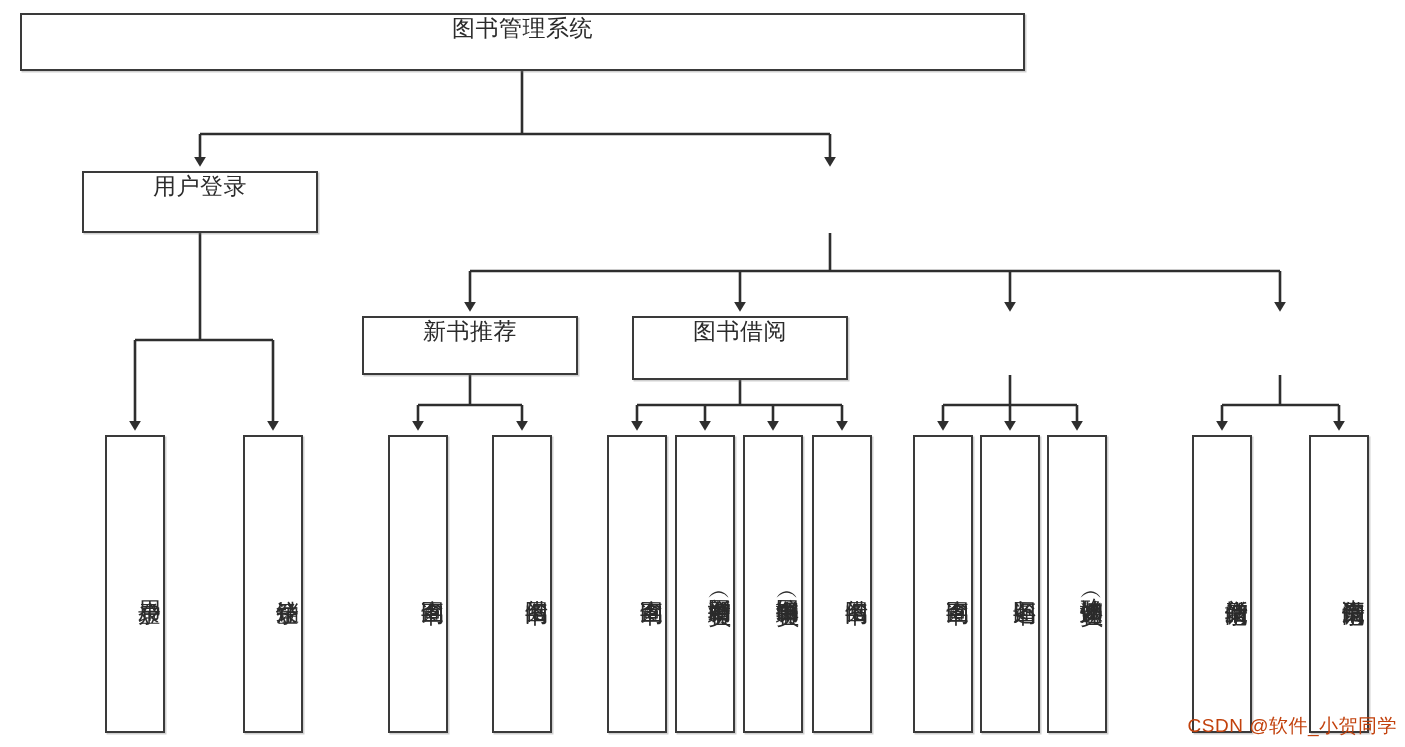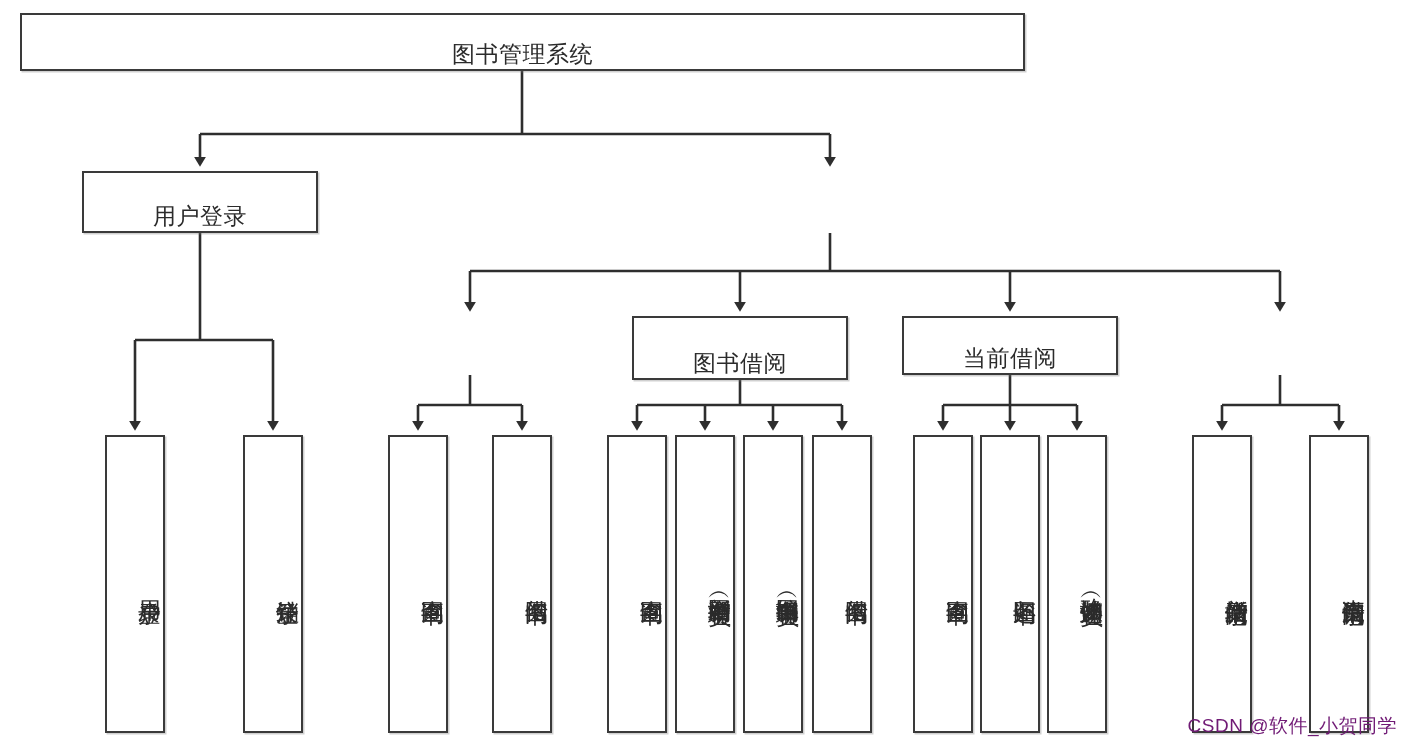--- a/index.html
+++ b/index.html
@@ -24,21 +24,21 @@
     width: 1405px;
     height: 747px;
     pointer-events: none;
   }
   .node {
     position: absolute;
     box-sizing: border-box;
     border: 2.5px solid #3a3a3a;
     background: #ffffff;
     display: flex;
-    align-items: flex-end;
+    align-items: flex-start;
     justify-content: center;
     color: #2b2b2b;
     box-shadow: 1.5px 1.5px 0 rgba(120,120,120,0.35);
   }
   .node-h {
     font-size: 23px;
     letter-spacing: 0.5px;
     line-height: 1.2;
     white-space: nowrap;
   }
@@ -52,21 +52,21 @@
     padding: 14px 0;
     align-items: flex-start;
     justify-content: center;
     text-align: center;
   }
   .watermark {
     position: absolute;
     right: 8px;
     bottom: 8px;
     font-size: 19px;
-    color: #701a75;
+    color: #c2410c;
     letter-spacing: 0.5px;
     white-space: nowrap;
     user-select: none;
   }
 </style>
 </head>
 <body>
 
 <div id="canvas">
 
@@ -123,25 +123,25 @@
   </svg>
 
   <div class="node node-h node-root" style="left:20px; top:13px; width:1005px; height:58px;">
     <span>图书管理系统</span>
   </div>
 
   <div class="node node-h" style="left:82px; top:171px; width:236px; height:62px;">
     <span>用户登录</span>
   </div>
 
+  <div class="node node-h" style="left:362px; top:316px; width:216px; height:59px;">
+    <span>新书推荐</span>
+  </div>
   <div class="node node-h" style="left:632px; top:316px; width:216px; height:64px;">
     <span>图书借阅</span>
-  </div>
-  <div class="node node-h" style="left:902px; top:316px; width:216px; height:59px;">
-    <span>当前借阅</span>
   </div>
 
   <div class="node node-v" style="left:105px; top:435px; width:60px; height:298px;">
     <span>用户登录</span>
   </div>
   <div class="node node-v" style="left:243px; top:435px; width:60px; height:298px;">
     <span>注销登录</span>
   </div>
 
   <div class="node node-v" style="left:388px; top:435px; width:60px; height:298px;">

